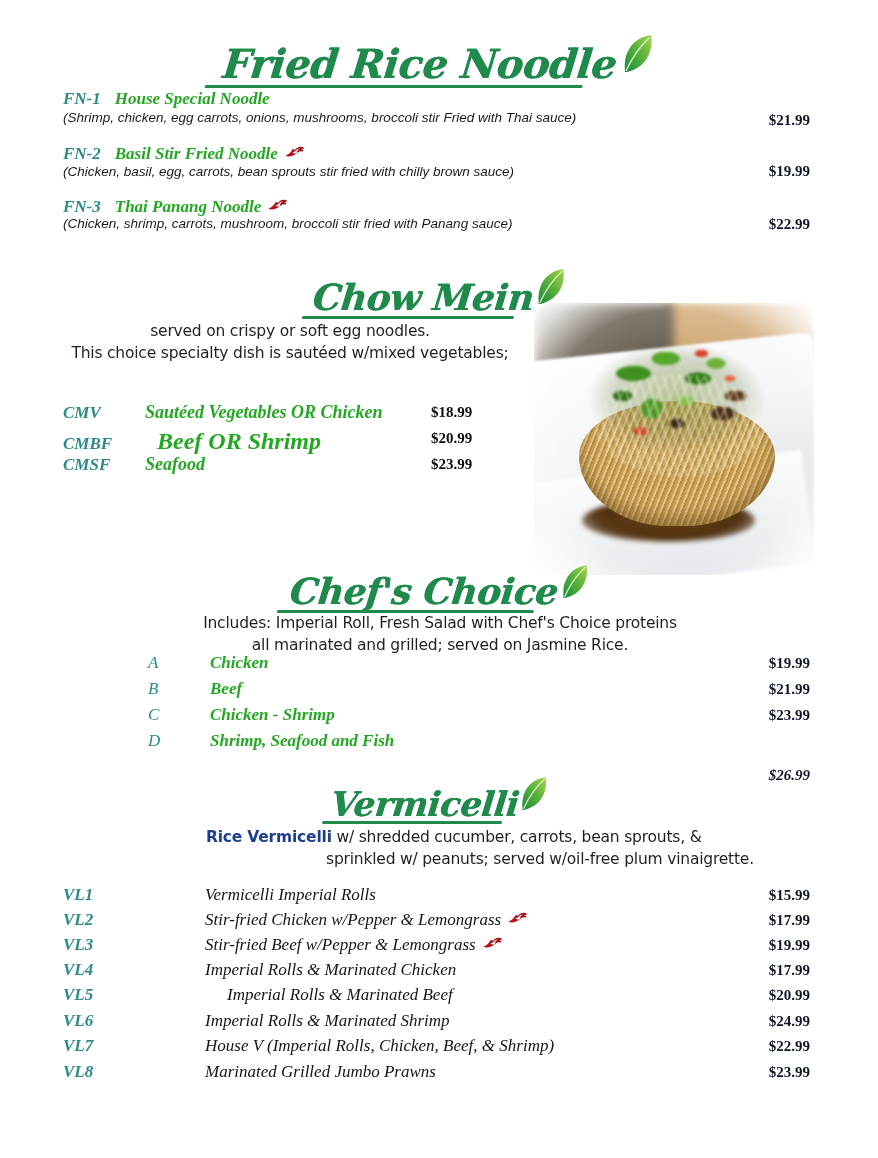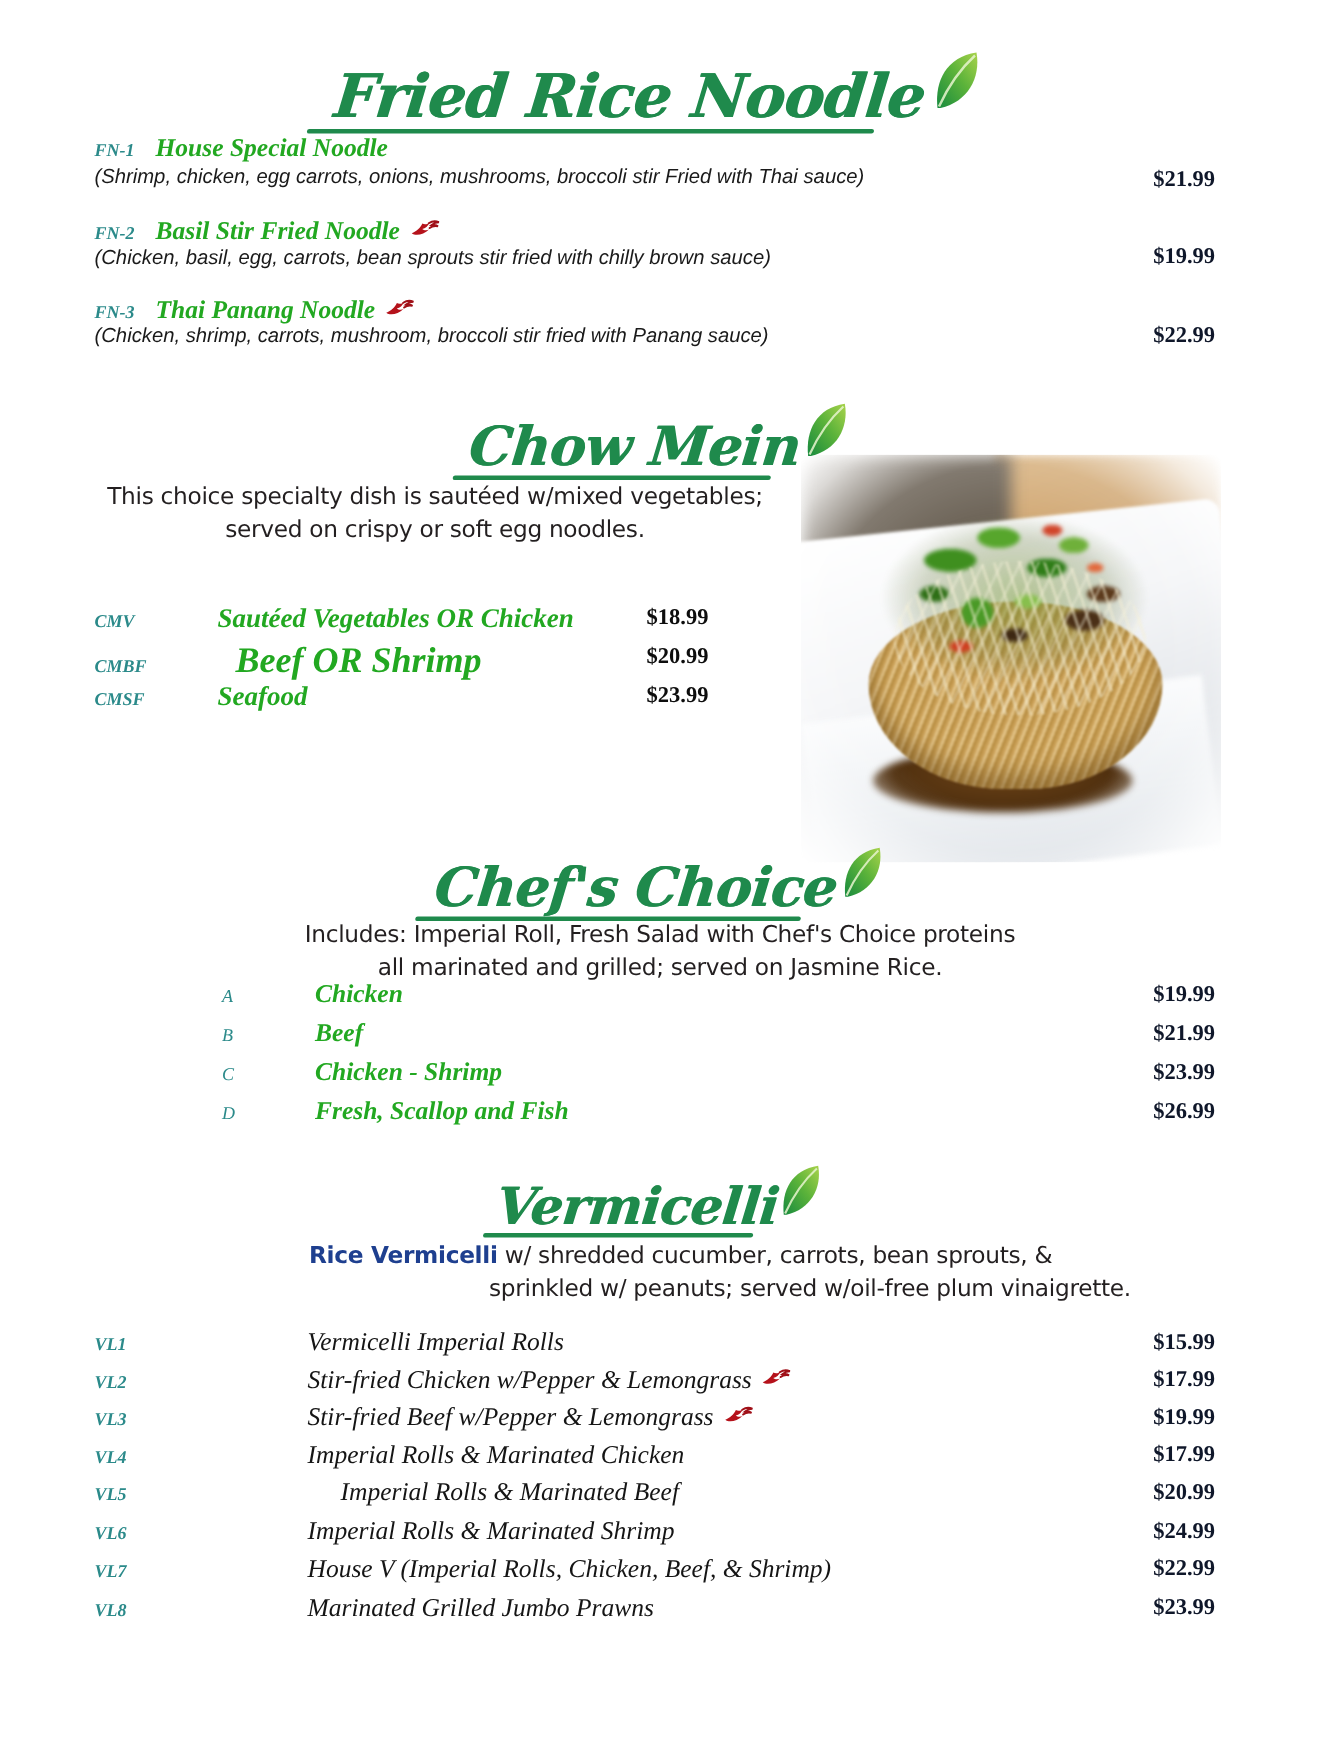--- a/index.html
+++ b/index.html
@@ -73,21 +73,21 @@
   .row {
     position: absolute;
     display: flex;
     align-items: baseline;
   }
   .code {
     color: #2b8a8a;
     font-family: "Liberation Serif", serif;
     font-style: italic;
     font-weight: bold;
-    font-size: 12px;
+    font-size: 17px;
   }
   .dish-green {
     color: #22a821;
     font-family: "Liberation Serif", serif;
     font-style: italic;
     font-weight: bold;
     font-size: 17px;
   }
   .dish-black {
     color: #151515;
@@ -319,22 +319,22 @@
             <stop offset="100%" stop-color="#a8d34b"></stop>
           </linearGradient>
         </defs>
         <path d="M4 38 C2 20 10 4 30 1 C33 18 24 34 6 38 Z" fill="url(#lg2)"></path>
         <path d="M5 37 C10 26 18 13 29 3" stroke="#e7f5cf" stroke-width="1.6" fill="none" opacity="0.85"></path>
       </svg>
     </span>
   </div>
 
   <div class="blurb" style="left:55px;top:320px;width:470px;">
+    <div>served on crispy or soft egg noodles.</div>
     <div>This choice specialty dish is sautéed w/mixed vegetables;</div>
-    <div>served on crispy or soft egg noodles.</div>
   </div>
 
   <div class="row" style="left:63px;top:402px;">
     <span class="code" style="display:inline-block;width:82px;">CMV</span>
     <span class="dish-green" style="font-size:18px;">Sautéed Vegetables  OR  Chicken</span>
   </div>
   <div style="position:absolute;left:431px;top:404px;font-family:'Liberation Serif',serif;font-weight:bold;font-size:15px;color:#0d0d0d;">$18.99</div>
 
   <div class="row" style="left:63px;top:428px;gap:12px;">
     <span class="code" style="display:inline-block;width:82px;">CMBF</span>
@@ -383,23 +383,23 @@
   <div class="price" style="top:681px;">$21.99</div>
 
   <div class="row" style="left:148px;top:705px;">
     <span class="code" style="display:inline-block;width:62px;font-weight:normal;">C</span>
     <span class="dish-green">Chicken - Shrimp</span>
   </div>
   <div class="price" style="top:707px;">$23.99</div>
 
   <div class="row" style="left:148px;top:731px;">
     <span class="code" style="display:inline-block;width:62px;font-weight:normal;">D</span>
-    <span class="dish-green">Fresh, Scallop and Fish</span>
-  </div>
-  <div class="price" style="top:733px;">$26.99</div>
+    <span class="dish-green">Shrimp, Seafood and Fish</span>
+  </div>
+  <div class="price" style="top:767px;font-style:italic;">$26.99</div>
 
   <div class="section-title-wrap" style="left:290px;top:776px;width:300px;justify-content:center;">
     <span class="script-title" style="font-size:34px;">Vermicelli</span>
     <span class="leaf" style="margin-left:1px;margin-bottom:5px;">
       <svg width="30" height="36" viewBox="0 0 34 40">
         <defs>
           <linearGradient id="lg4" x1="0" y1="1" x2="1" y2="0">
             <stop offset="0%" stop-color="#178a3e"></stop>
             <stop offset="55%" stop-color="#5cb33a"></stop>
             <stop offset="100%" stop-color="#a8d34b"></stop>

